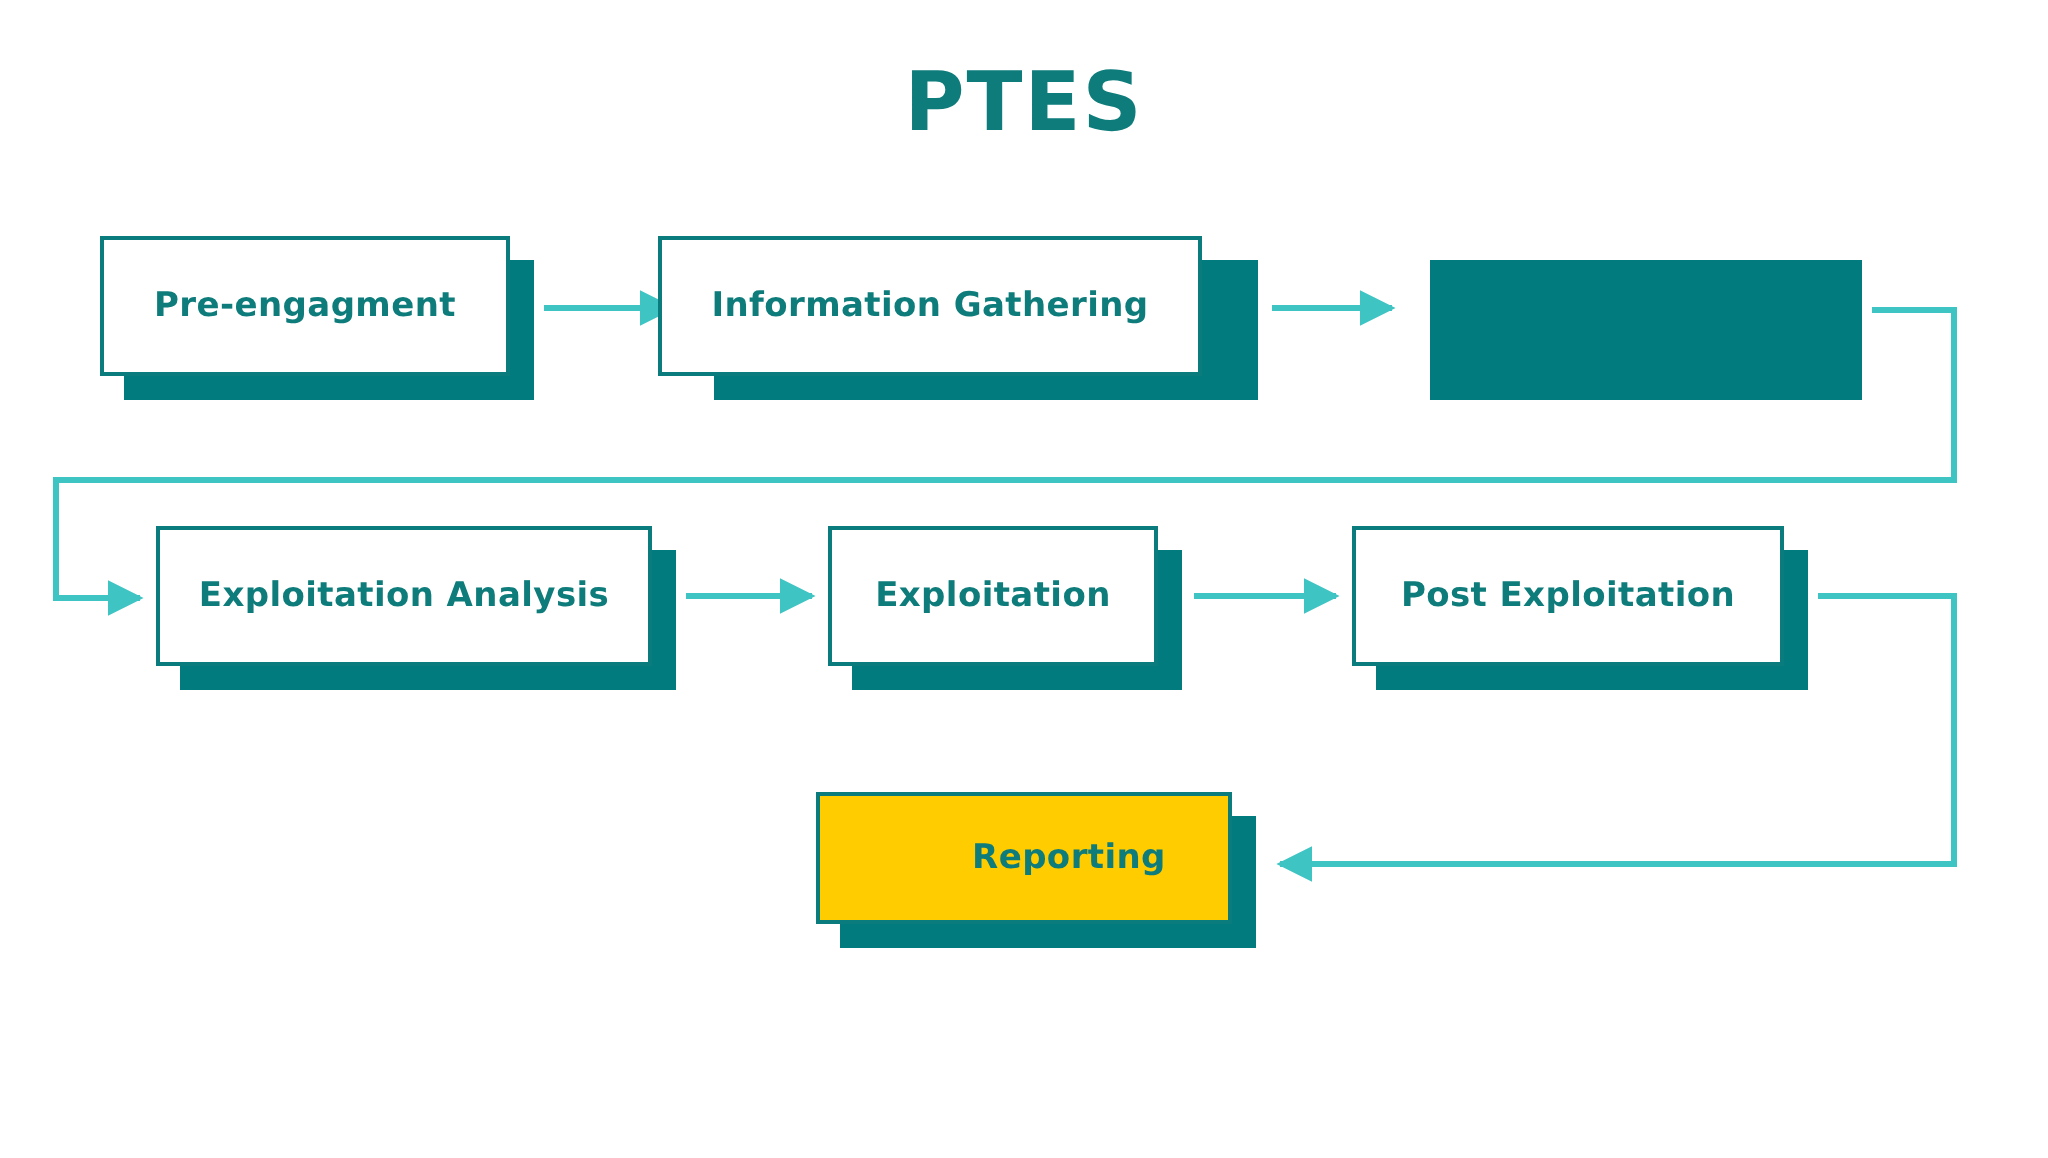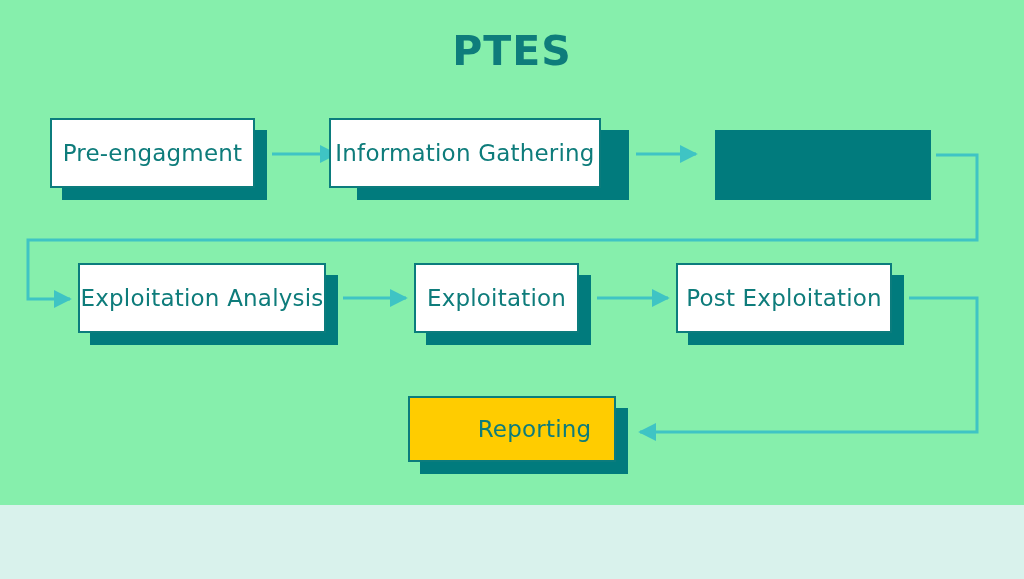--- a/index.html
+++ b/index.html
@@ -9,22 +9,22 @@
   body {
     width: 1024px;
     height: 579px;
     background: #d9f2ec;
     font-family: "DejaVu Sans", sans-serif;
     overflow: hidden;
   }
   #canvas {
     position: relative;
     width: 1024px;
-    height: 505px;
-    background: #86efac;
+    height: 579px;
+    background: #ffffff;
   }
 
   
   #title {
     position: absolute;
     left: 0;
     top: 27px;
     width: 1024px;
     text-align: center;
     font-size: 41px;
@@ -47,22 +47,22 @@
     position: absolute;
     box-sizing: border-box;
     background: #ffffff;
     border: 2px solid #0b7c7d;
     display: flex;
     align-items: center;
     justify-content: center;
     z-index: 3;
   }
   .node .node-label {
-    font-size: 23px;
-    font-weight: normal;
+    font-size: 17px;
+    font-weight: bold;
     color: #0e7c7b;
     white-space: nowrap;
     letter-spacing: 0.2px;
   }
   
   .shadow {
     position: absolute;
     background: #017b7d;
     z-index: 2;
   }

